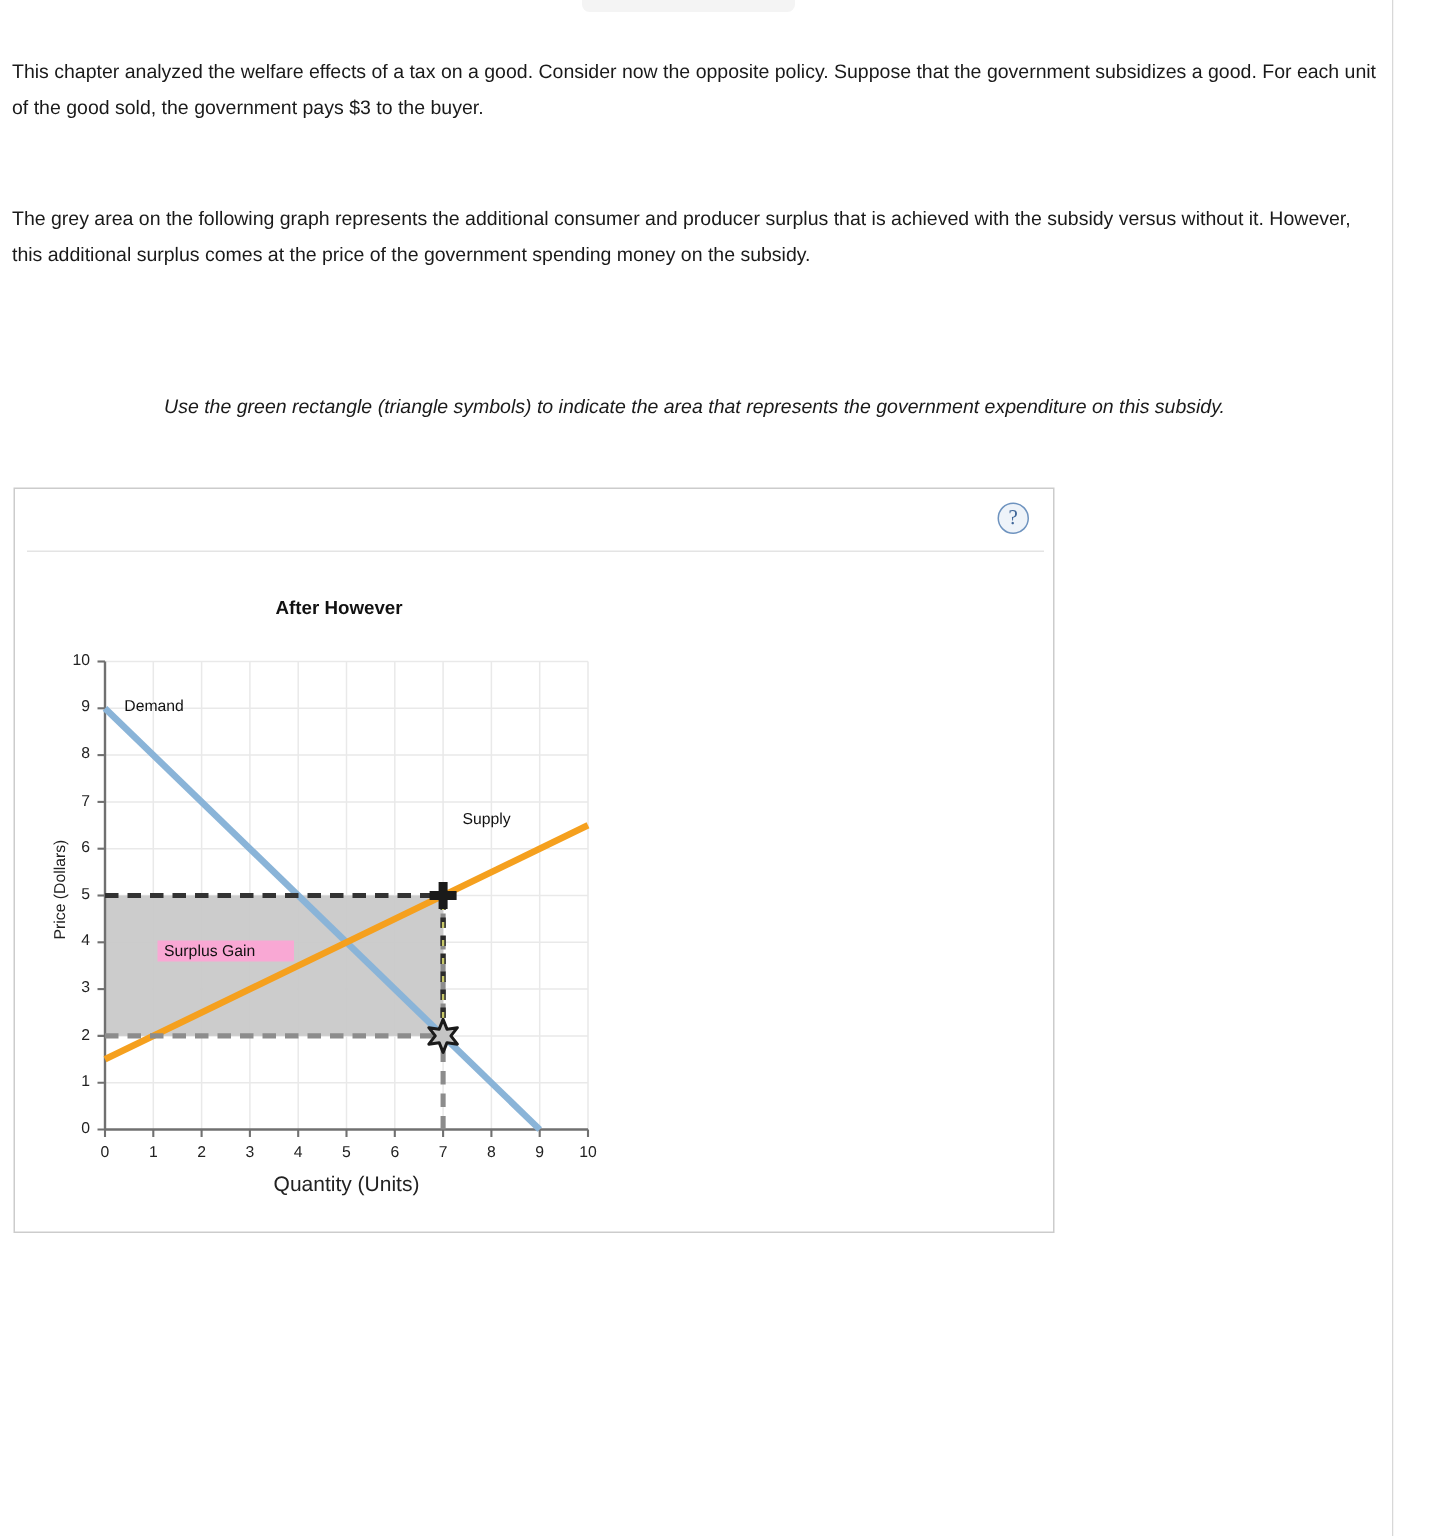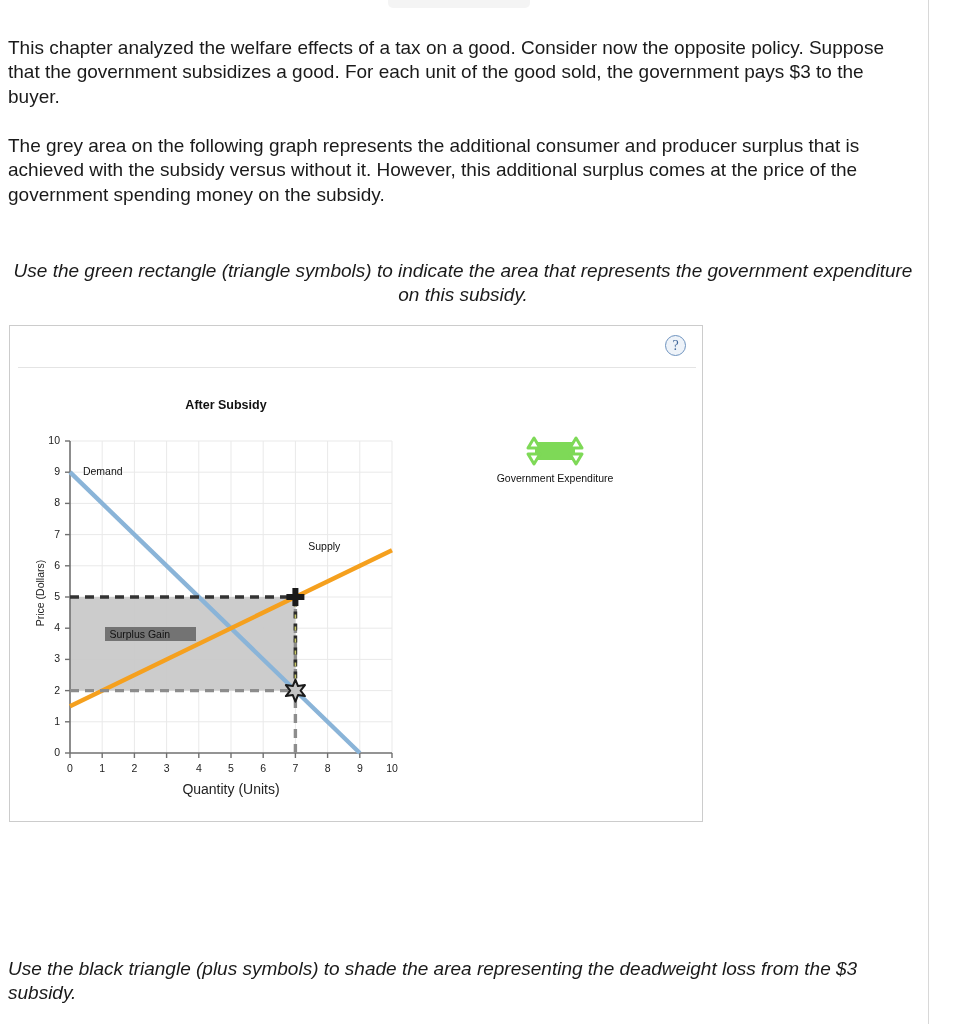--- a/index.html
+++ b/index.html
@@ -28,21 +28,21 @@
   .top-chip {
     position: absolute; left: 388px; top: -16px;
     width: 142px; height: 24px;
     background: #f4f4f4; border-radius: 5px;
   }
 
   .para {
     position: absolute;
     left: 8px;
     width: 910px;
-    font-size: 19px;
+    font-size: 13px;
     line-height: 24.3px;
     color: #1a1a1a;
   }
   .para.italic { font-style: italic; }
 
   
   .graph-panel {
     position: absolute;
     left: 9px; top: 325px;
     width: 694px; height: 497px;
@@ -95,21 +95,21 @@
   .xtick {
     position: absolute; width: 20px; text-align: center;
     font-size: 10.5px; color: #222;
   }
   .curve-label {
     position: absolute; font-size: 10.5px; color: #111;
   }
   .surplus-label {
     position: absolute; left: 106px; top: 622px;
     font-size: 10.5px; color: #111;
-    background: #737373;
+    background: #f9a8d4;
     padding: 1px 26px 1px 4px;
     white-space: nowrap;
   }
 
   
   .legend-item { position: absolute; text-align: center; }
   .legend-caption {
     font-size: 10.5px; color: #111; margin-top: 4px;
     white-space: nowrap;
   }
@@ -118,27 +118,26 @@
 </head>
 <body>
 
 <div id="page">
 
   <div class="top-chip"></div>
 
   <div class="para" id="para-0" style="top: 36px;">This chapter analyzed the welfare effects of a tax on a good. Consider now the opposite policy. Suppose that the government subsidizes a good. For each unit of the good sold, the government pays $3 to the buyer.</div>
   <div class="para" id="para-1" style="top: 134px;">The grey area on the following graph represents the additional consumer and producer surplus that is achieved with the subsidy versus without it. However, this additional surplus comes at the price of the government spending money on the subsidy.</div>
   <div class="para italic" id="para-2" style="top: 259px; text-align: center;">Use the green rectangle (triangle symbols) to indicate the area that represents the government expenditure on this subsidy.</div>
-  <div class="para italic" id="para-4" style="top: 957px;">Use the black triangle (plus symbols) to shade the area representing the deadweight loss from the $3 subsidy.</div>
 
   <div class="graph-panel">
     <div class="panel-rule"></div>
     <div class="help-icon">?</div>
 
-    <div class="chart-title">After Subsidy</div>
+    <div class="chart-title">After However</div>
 
     <div class="plot-wrap">
       <svg id="plot-svg" width="694" height="497">
           <line x1="92.2" y1="115" x2="92.2" y2="427" stroke="#e9e9e9" stroke-width="1"></line>
           <line x1="124.4" y1="115" x2="124.4" y2="427" stroke="#e9e9e9" stroke-width="1"></line>
           <line x1="156.60000000000002" y1="115" x2="156.60000000000002" y2="427" stroke="#e9e9e9" stroke-width="1"></line>
           <line x1="188.8" y1="115" x2="188.8" y2="427" stroke="#e9e9e9" stroke-width="1"></line>
           <line x1="221" y1="115" x2="221" y2="427" stroke="#e9e9e9" stroke-width="1"></line>
           <line x1="253.20000000000002" y1="115" x2="253.20000000000002" y2="427" stroke="#e9e9e9" stroke-width="1"></line>
           <line x1="285.40000000000003" y1="115" x2="285.40000000000003" y2="427" stroke="#e9e9e9" stroke-width="1"></line>
@@ -185,29 +184,19 @@
           <line x1="60" y1="271" x2="285.40000000000003" y2="271" stroke="#333333" stroke-width="3.4" stroke-dasharray="9 6"></line>
           <line x1="60" y1="364.6" x2="285.40000000000003" y2="364.6" stroke="#8c8c8c" stroke-width="3.4" stroke-dasharray="9 6"></line>
           <line x1="285.40000000000003" y1="427" x2="285.40000000000003" y2="271" stroke="#8c8c8c" stroke-width="3.4" stroke-dasharray="9 6"></line>
           <line x1="285.40000000000003" y1="364.6" x2="285.40000000000003" y2="271" stroke="#2b2b2b" stroke-width="3.6" stroke-dasharray="7 5"></line>
           <line x1="285.40000000000003" y1="364.6" x2="285.40000000000003" y2="271" stroke="#c8c86a" stroke-width="1.6" stroke-dasharray="4 8"></line>
           <polygon points="282.40000000000003,262 288.40000000000003,262 288.40000000000003,268 294.40000000000003,268 294.40000000000003,274 288.40000000000003,274 288.40000000000003,280 282.40000000000003,280 282.40000000000003,274 276.40000000000003,274 276.40000000000003,268 282.40000000000003,268" fill="#1a1a1a"></polygon>
           <polygon points="285.40,353.60 288.00,360.10 294.93,359.10 290.60,364.60 294.93,370.10 288.00,369.10 285.40,375.60 282.80,369.10 275.87,370.10 280.20,364.60 275.87,359.10 282.80,360.10" fill="#c4c4c4" stroke="#1a1a1a" stroke-width="2" stroke-linejoin="round"></polygon>
         </svg>
     <div class="ytick" style="left: 28px; top: 420px;">0</div><div class="ytick" style="left: 28px; top: 388.8px;">1</div><div class="ytick" style="left: 28px; top: 357.6px;">2</div><div class="ytick" style="left: 28px; top: 326.4px;">3</div><div class="ytick" style="left: 28px; top: 295.2px;">4</div><div class="ytick" style="left: 28px; top: 264px;">5</div><div class="ytick" style="left: 28px; top: 232.8px;">6</div><div class="ytick" style="left: 28px; top: 201.6px;">7</div><div class="ytick" style="left: 28px; top: 170.4px;">8</div><div class="ytick" style="left: 28px; top: 139.2px;">9</div><div class="ytick" style="left: 28px; top: 108px;">10</div><div class="xtick" style="left: 50px; top: 436px;">0</div><div class="xtick" style="left: 82.2px; top: 436px;">1</div><div class="xtick" style="left: 114.4px; top: 436px;">2</div><div class="xtick" style="left: 146.6px; top: 436px;">3</div><div class="xtick" style="left: 178.8px; top: 436px;">4</div><div class="xtick" style="left: 211px; top: 436px;">5</div><div class="xtick" style="left: 243.2px; top: 436px;">6</div><div class="xtick" style="left: 275.4px; top: 436px;">7</div><div class="xtick" style="left: 307.6px; top: 436px;">8</div><div class="xtick" style="left: 339.8px; top: 436px;">9</div><div class="xtick" style="left: 372px; top: 436px;">10</div><div class="axis-label-y" style="left: -30px; top: 261px; width: 120px;">Price (Dollars)</div><div class="axis-label-x" style="left: 60px; top: 455px; width: 322px;">Quantity (Units)</div><div class="curve-label" style="left: 72.88px; top: 139.2px;">Demand</div><div class="curve-label" style="left: 298.28px; top: 214.08px;">Supply</div><div class="surplus-label" style="left: 95.42px; top: 300.64px;">Surplus Gain</div></div>
 
-    <div class="legend-item" id="legend-0" style="left:445px; top:108px; width:200px;">
-      <svg class="legend-icon" width="62" height="34" viewBox="0 0 62 34">
-        <rect id="lg-rect" x="11" y="8" width="40" height="18" fill="#7ED957"></rect>
-        <polygon class="lg-tri" points="4,14 16,14 10,4" fill="#ffffff" stroke="#7ED957" stroke-width="3" stroke-linejoin="round"></polygon>
-        <polygon class="lg-tri" points="46,14 58,14 52,4" fill="#ffffff" stroke="#7ED957" stroke-width="3" stroke-linejoin="round"></polygon>
-        <polygon class="lg-tri" points="4,20 16,20 10,30" fill="#ffffff" stroke="#7ED957" stroke-width="3" stroke-linejoin="round"></polygon>
-        <polygon class="lg-tri" points="46,20 58,20 52,30" fill="#ffffff" stroke="#7ED957" stroke-width="3" stroke-linejoin="round"></polygon>
-      </svg>
-      <div class="legend-caption">Government Expenditure</div>
-    </div>
 
   </div>
 
   <div class="page-gutter"></div>
   <div class="page-gutter-fill"></div>
 
 </div>
 
 </body></html>

